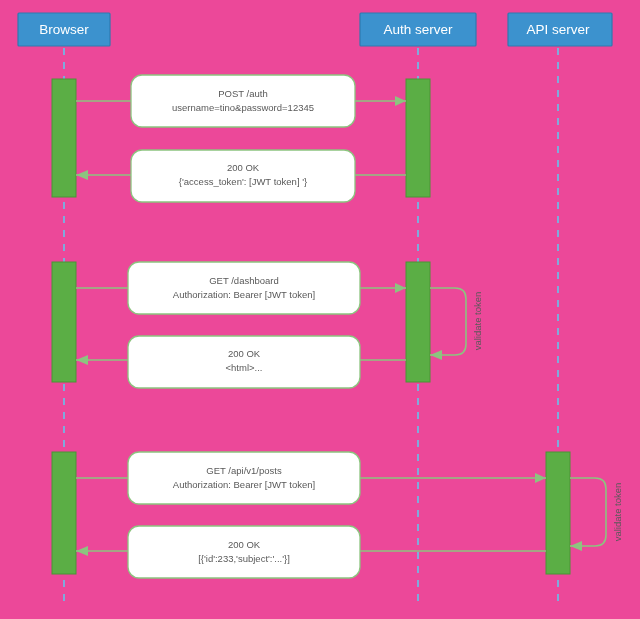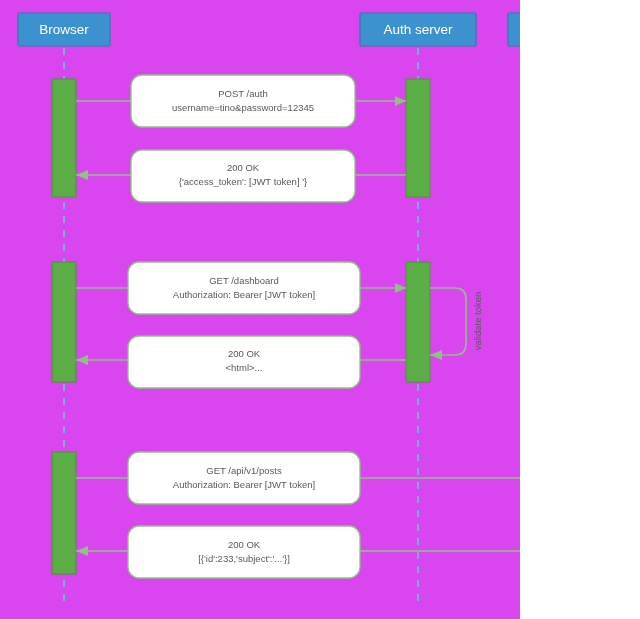--- a/index.html
+++ b/index.html
@@ -7,23 +7,23 @@
     margin: 0;
     padding: 0;
     background: #ffffff;
   }
   body {
     font-family: "Liberation Sans", sans-serif;
     -webkit-font-smoothing: antialiased;
   }
   #diagram-root {
     position: relative;
-    width: 520px;
+    width: 640px;
     height: 619px;
-    background: #d946ef;
+    background: #ec4899;
     overflow: hidden;
     text-decoration: underline;
   }
   #diagram-svg {
     position: absolute;
     left: 0;
     top: 0;
     width: 640px;
     height: 619px;
     display: block;

